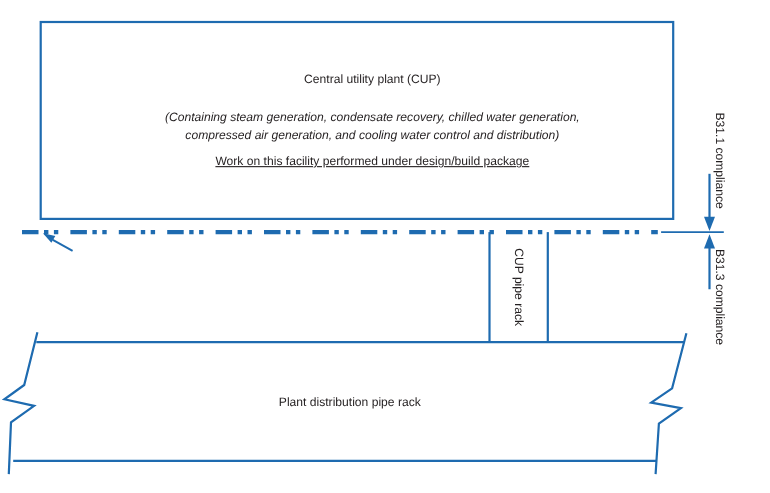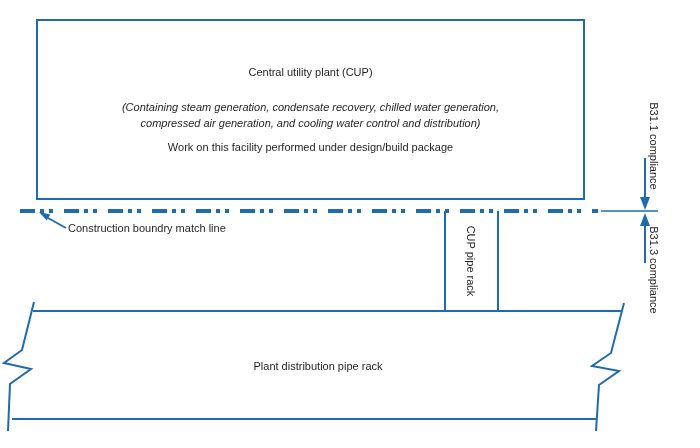--- a/index.html
+++ b/index.html
@@ -19,25 +19,25 @@
   .lines{position:absolute;left:0;top:0;}
   .blue-stroke{stroke:var(--blue);fill:none;}
   .blue-fill{fill:var(--blue);stroke:none;}
 
   .cup-box{
     position:absolute;left:36px;top:19px;width:545px;height:177px;
     border:2px solid var(--blue);
     background:#fff;
     display:flex;flex-direction:column;align-items:center;justify-content:center;
     text-align:center;
-    font-size:11px;line-height:16px;
+    font-size:11px;line-height:16px;padding-left:28px;
   }
   .cup-title{margin-bottom:19px;}
   .cup-paragraph{max-width:392px;font-style:italic;}
-  .cup-note{margin-top:8px;}
+  .cup-note{margin-top:8px;text-decoration:underline;}
 
   .label{
     position:absolute;
     font-size:11px;line-height:14px;
     white-space:nowrap;
     color:var(--ink);
   }
   .label.rot{
     transform:translate(-50%,-50%) rotate(90deg);
     transform-origin:center center;
@@ -74,21 +74,20 @@
     <line x1="66" y1="228" x2="48" y2="218" class="blue-stroke" stroke-width="1.8"></line>
     <polygon points="39,212 50.3,214.6 46.7,220.6" class="blue-fill"></polygon>
   </svg>
 
   <div class="cup-box">
     <div class="cup-title">Central utility plant (CUP)</div>
     <div class="cup-paragraph">(Containing steam generation, condensate recovery, chilled water generation, compressed air generation, and cooling water control and distribution)</div>
     <div class="cup-note">Work on this facility performed under design/build package</div>
   </div>
 
-  <div class="label" style="left:68px;top:221px;">Construction boundry match line</div>
 
   <div class="label rot" style="left:471px;top:261px;">CUP pipe rack</div>
 
   <div class="label ctr" style="left:318px;top:366px;">Plant distribution pipe rack</div>
 
   <div class="label rot" style="left:654px;top:146px;">B31.1 compliance</div>
 
   <div class="label rot" style="left:654px;top:270px;">B31.3 compliance</div>
 
 </div>

